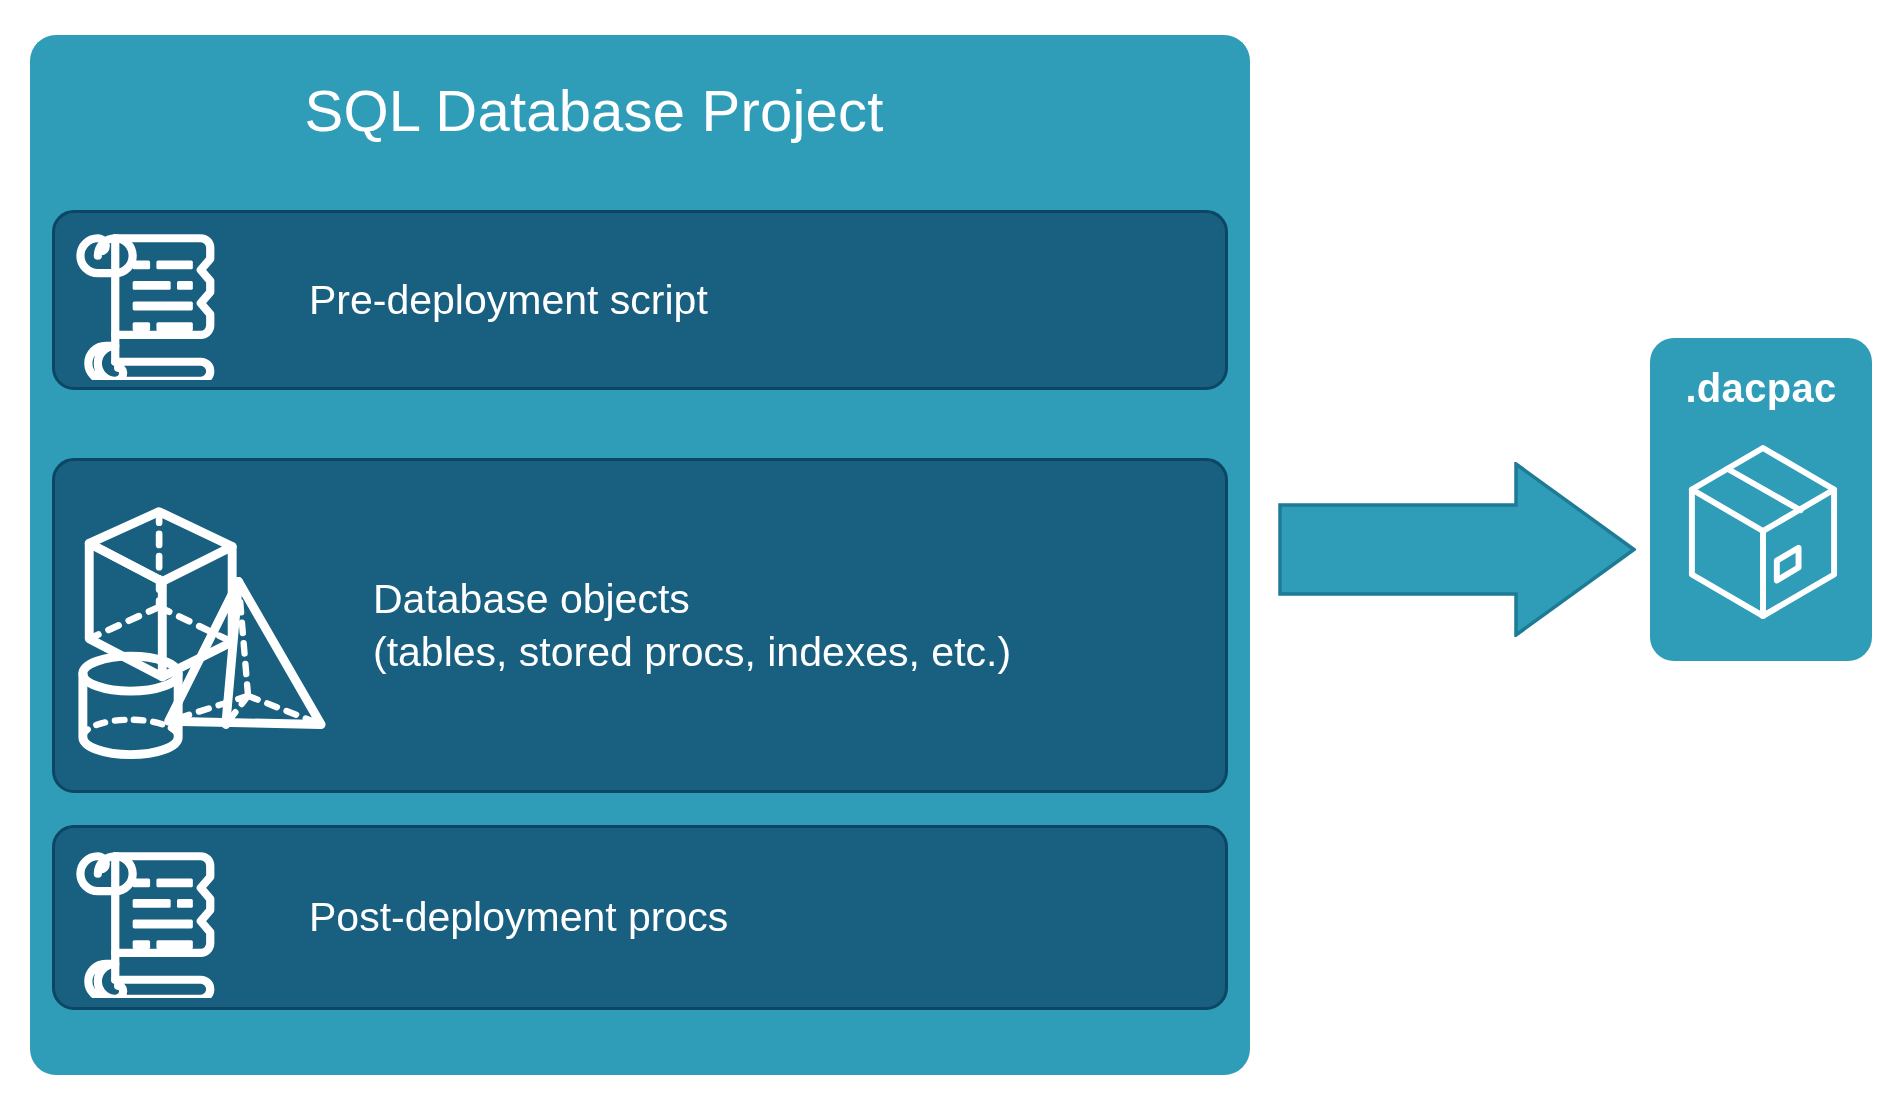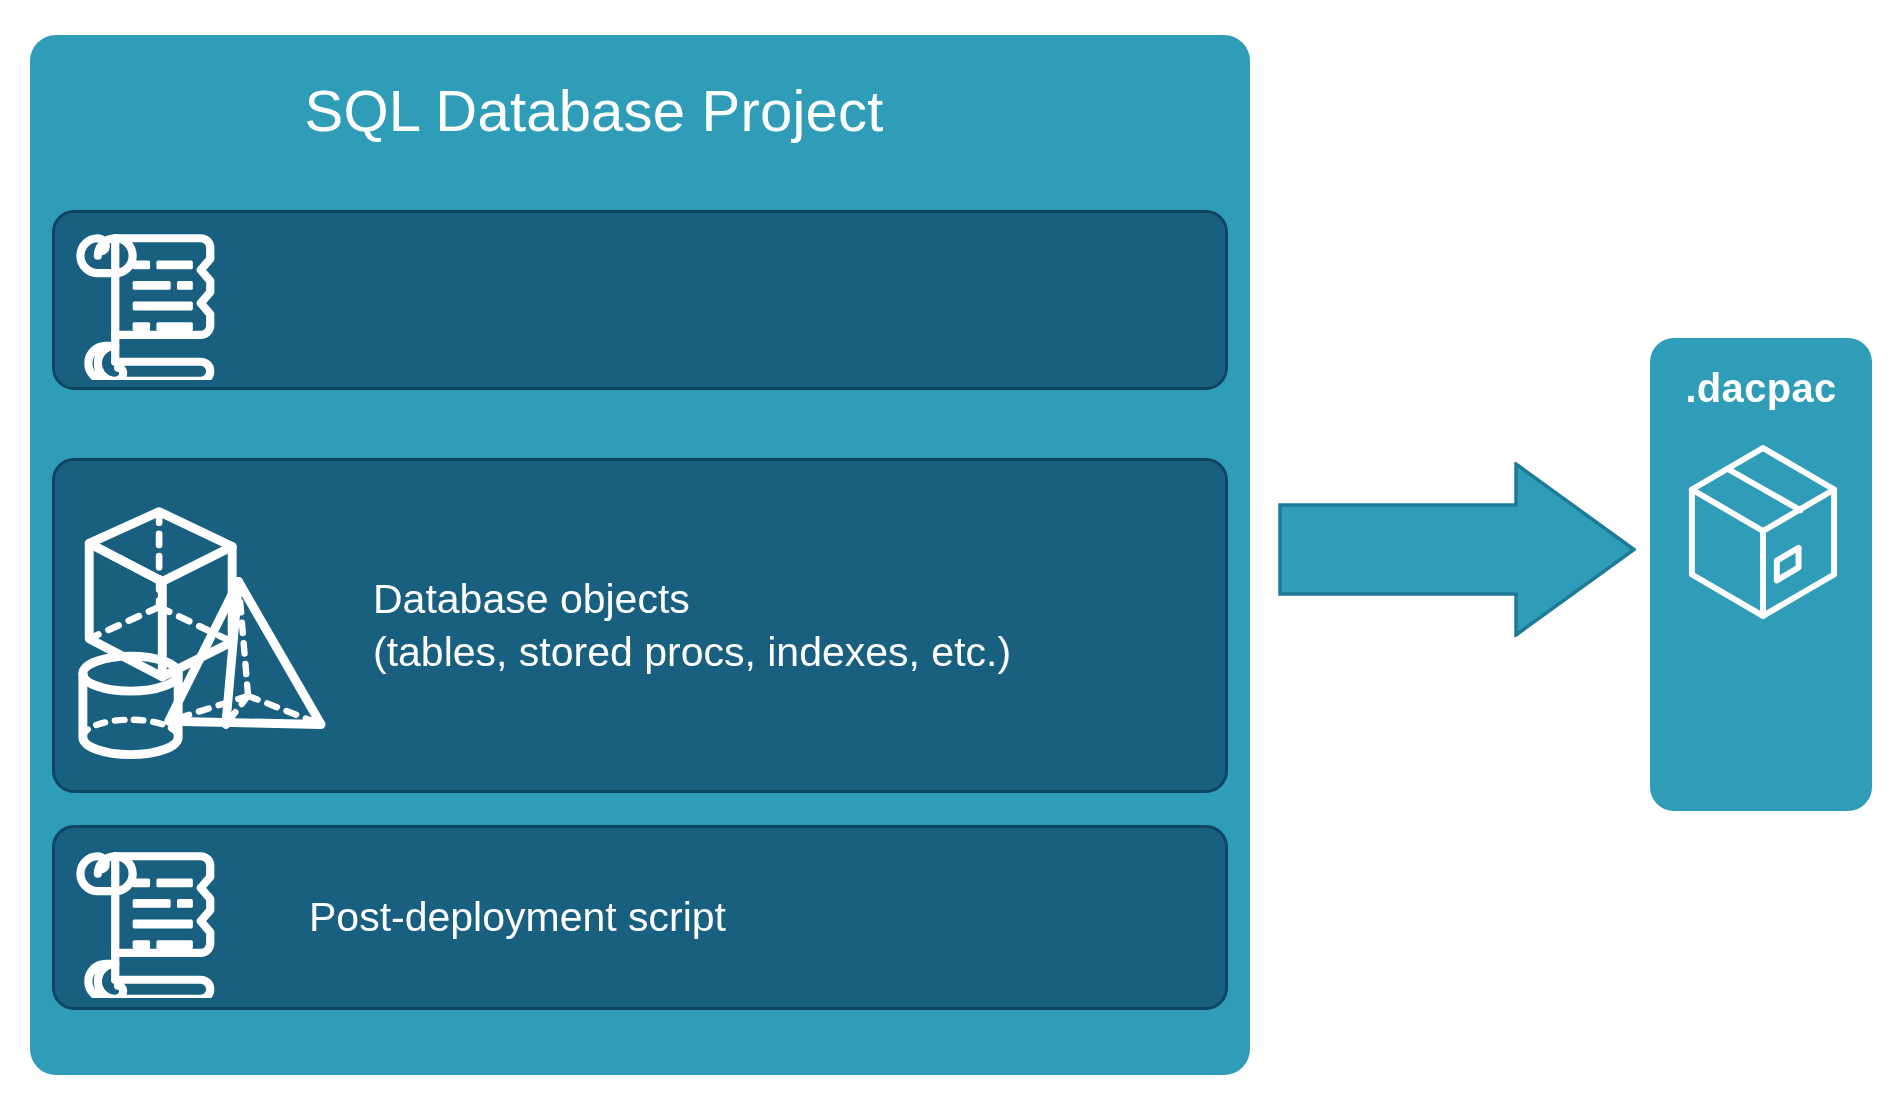--- a/index.html
+++ b/index.html
@@ -113,21 +113,21 @@
     line-height: 1.1;
     pointer-events: none;
   }
 
   
   .dacpac-panel {
     position: absolute;
     left: 1650px;
     top: 338px;
     width: 222px;
-    height: 473px;
+    height: 323px;
     background: #2f9cb8;
     border-radius: 24px;
     box-sizing: border-box;
   }
   .dacpac-title {
     position: absolute;
     left: 0;
     top: 28px;
     width: 222px;
     text-align: center;
@@ -169,20 +169,21 @@
             <rect x="44" y="25" width="11" height="5.6" rx="1"></rect>
             <rect x="59" y="25" width="23" height="5.6" rx="1"></rect>
             <rect x="44" y="38" width="24" height="5.6" rx="1"></rect>
             <rect x="72" y="38" width="10" height="5.6" rx="1"></rect>
             <rect x="44" y="51" width="38" height="5.6" rx="1"></rect>
             <rect x="44" y="64" width="11" height="5.6" rx="1"></rect>
             <rect x="59" y="64" width="23" height="5.6" rx="1"></rect>
           </g>
         </svg>
       </div>
+      <div class="card-label label-pre">Pre-deployment script</div>
     </div>
 
     <div class="card card-objs">
       <div class="card-icon">
         <svg class="icon-objs" viewBox="0 0 170 180">
 
           <g fill="none" stroke="#ffffff" stroke-width="5.6" stroke-linejoin="round" stroke-linecap="round">
             <path d="M14 38 L58 18 L104 40 L60 62 Z"></path>
             <path d="M14 38 L14 98 L60 122 L60 62 Z"></path>
             <path d="M104 40 L104 100 L60 122"></path>
@@ -230,21 +231,21 @@
             <rect x="44" y="25" width="11" height="5.6" rx="1"></rect>
             <rect x="59" y="25" width="23" height="5.6" rx="1"></rect>
             <rect x="44" y="38" width="24" height="5.6" rx="1"></rect>
             <rect x="72" y="38" width="10" height="5.6" rx="1"></rect>
             <rect x="44" y="51" width="38" height="5.6" rx="1"></rect>
             <rect x="44" y="64" width="11" height="5.6" rx="1"></rect>
             <rect x="59" y="64" width="23" height="5.6" rx="1"></rect>
           </g>
         </svg>
       </div>
-      <div class="card-label label-post">Post-deployment script</div>
+      <div class="card-label label-post">Post-deployment procs</div>
     </div>
 
   </div>
 
   <svg class="build-arrow" viewBox="0 0 358 175">
     <polygon points="2,43 238,43 238,2 356,87.5 238,173 238,132 2,132" fill="#2f9cb8" stroke="#1d7b96" stroke-width="3.5" stroke-linejoin="miter"></polygon>
   </svg>
 
   <div class="dacpac-panel">
     <div class="dacpac-title">.dacpac</div>

